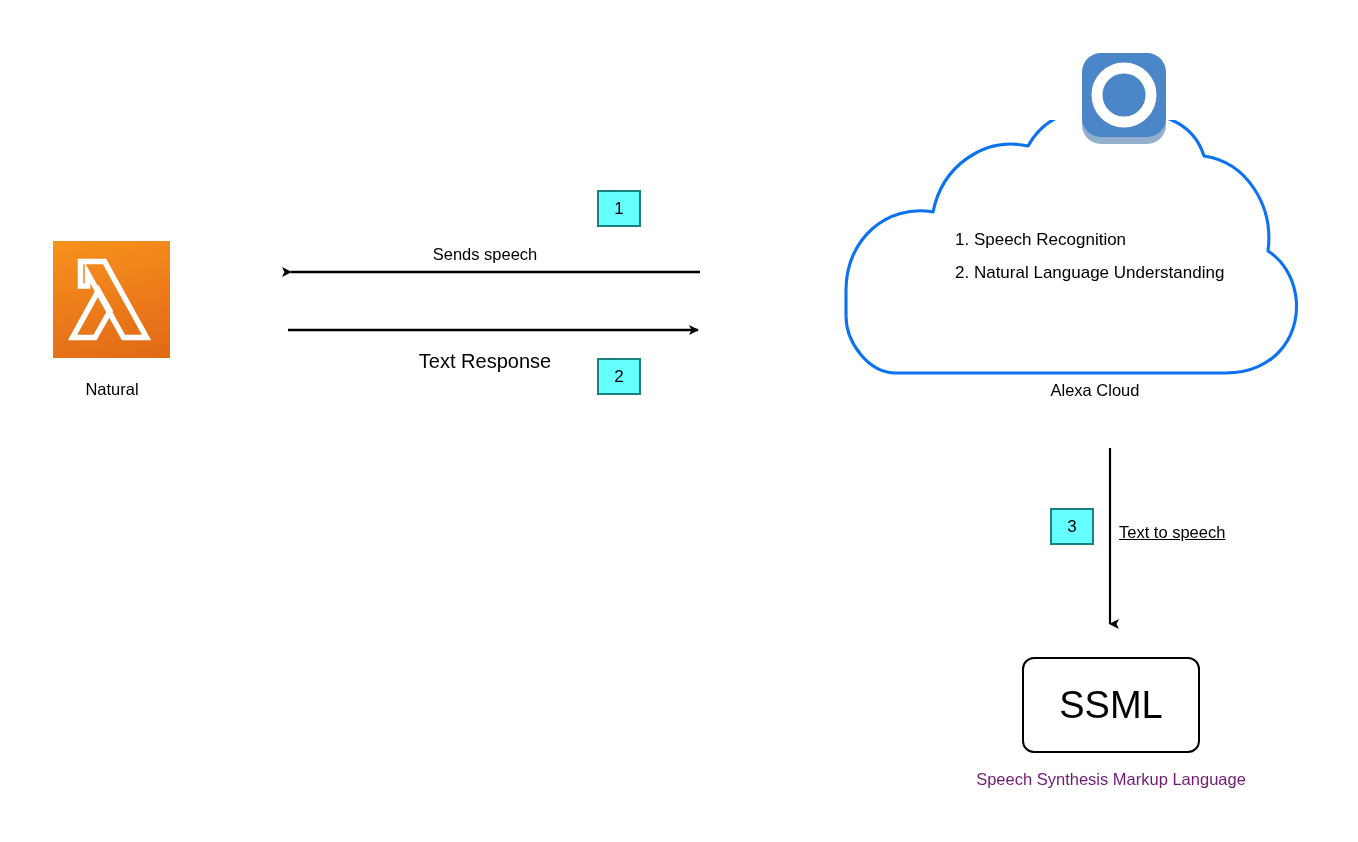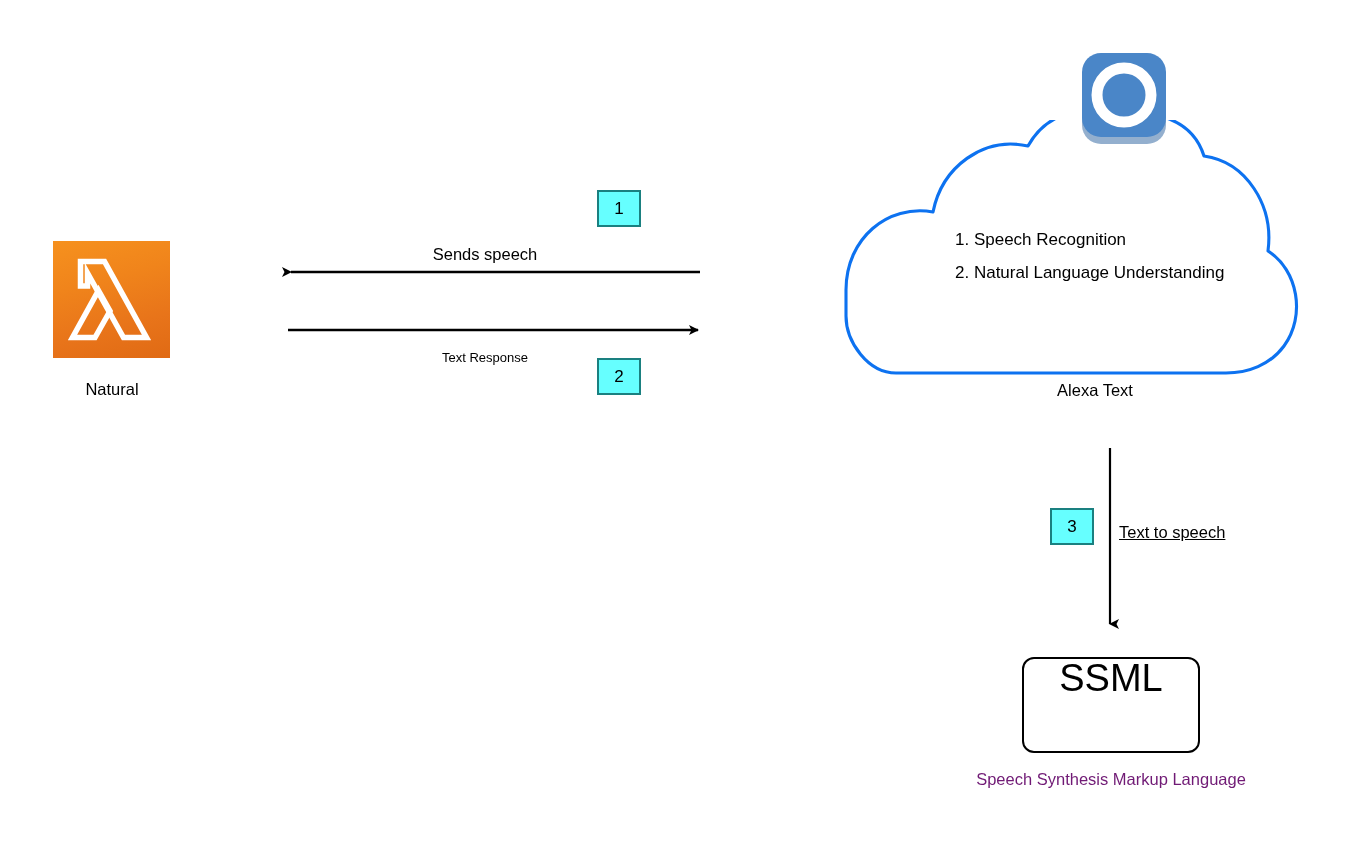--- a/index.html
+++ b/index.html
@@ -53,21 +53,21 @@
     width: 280px;
     text-align: center;
     font-size: 16.5px;
     color: #000000;
   }
   #text-response-label {
     left: 345px;
     top: 350px;
     width: 280px;
     text-align: center;
-    font-size: 13px;
+    font-size: 20px;
     color: #000000;
   }
 
   
   .step-badge {
     width: 44px;
     height: 37px;
     background: #66FFFF;
     border: 2px solid #1a8080;
     box-sizing: border-box;
@@ -136,20 +136,21 @@
   #ssml-box {
     left: 1022px;
     top: 657px;
     width: 178px;
     height: 96px;
     border: 2px solid #000000;
     border-radius: 12px;
     box-sizing: border-box;
     background: #ffffff;
     display: flex;
+    align-items: center;
     justify-content: center;
   }
   #ssml-text {
     font-size: 38px;
     color: #000000;
     letter-spacing: 0px;
     line-height: 1;
   }
   #ssml-caption {
     left: 941px;
@@ -217,21 +218,21 @@
       <rect x="3" y="3" width="84" height="84" rx="19" ry="19" fill="#4a86c8"></rect>
       <circle cx="45" cy="45" r="27" fill="none" stroke="#ffffff" stroke-width="11"></circle>
     </svg>
   </div>
 
   <div class="abs" id="cloud-text">
     <div class="cloud-line">1. Speech Recognition</div>
     <div class="cloud-line">2. Natural Language Understanding</div>
   </div>
 
-  <div class="abs" id="alexa-cloud-label">Alexa Text</div>
+  <div class="abs" id="alexa-cloud-label">Alexa Cloud</div>
 
   <svg class="abs arrow-svg" id="vertical-arrow" width="40" height="195">
     <defs>
       <marker id="arrowDown" markerWidth="12" markerHeight="12" refX="5" refY="11" orient="auto" markerUnits="userSpaceOnUse">
         <path d="M0,2 L5,12 L10,2 L5,4.5 Z" fill="#000000"></path>
       </marker>
     </defs>
     <line x1="20" y1="8" x2="20" y2="184" stroke="#000000" stroke-width="2.2" marker-end="url(#arrowDown)"></line>
   </svg>
 

